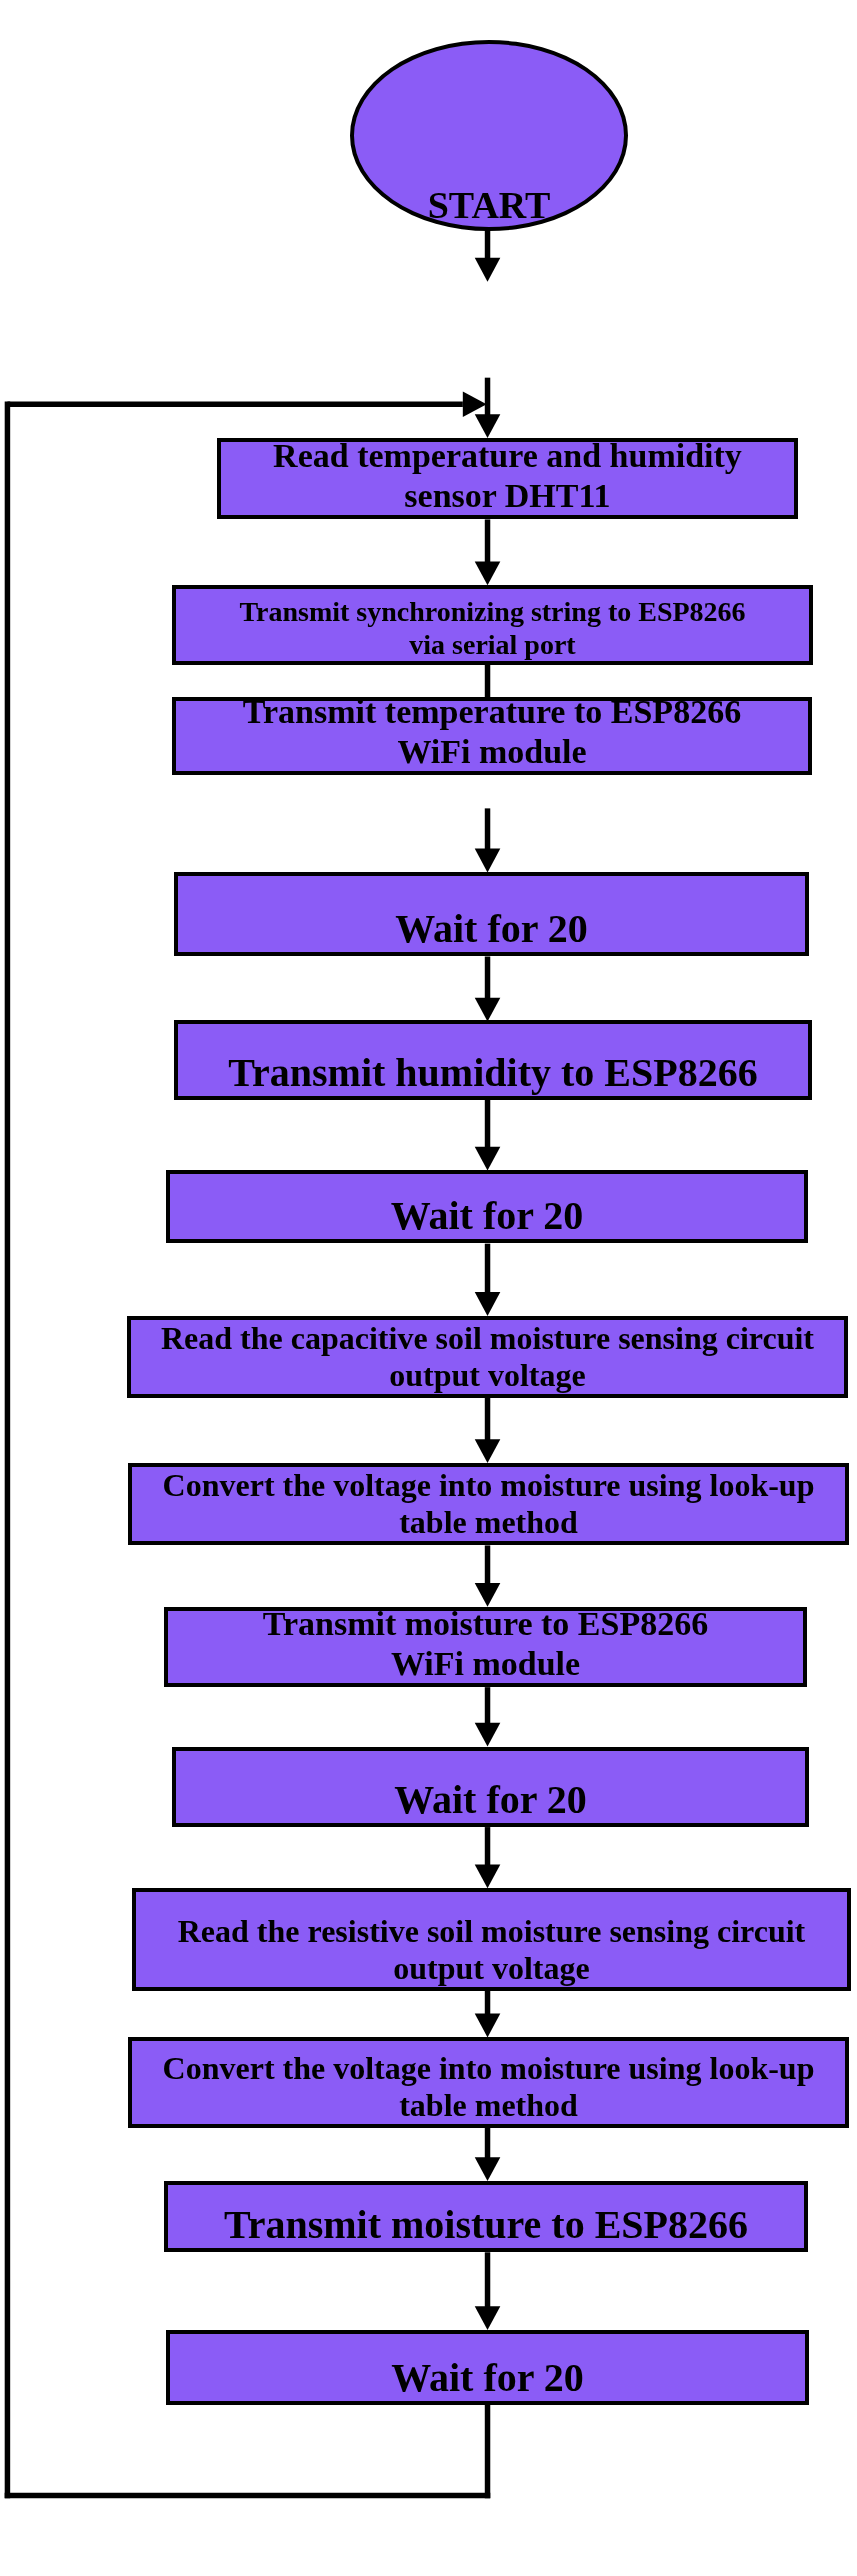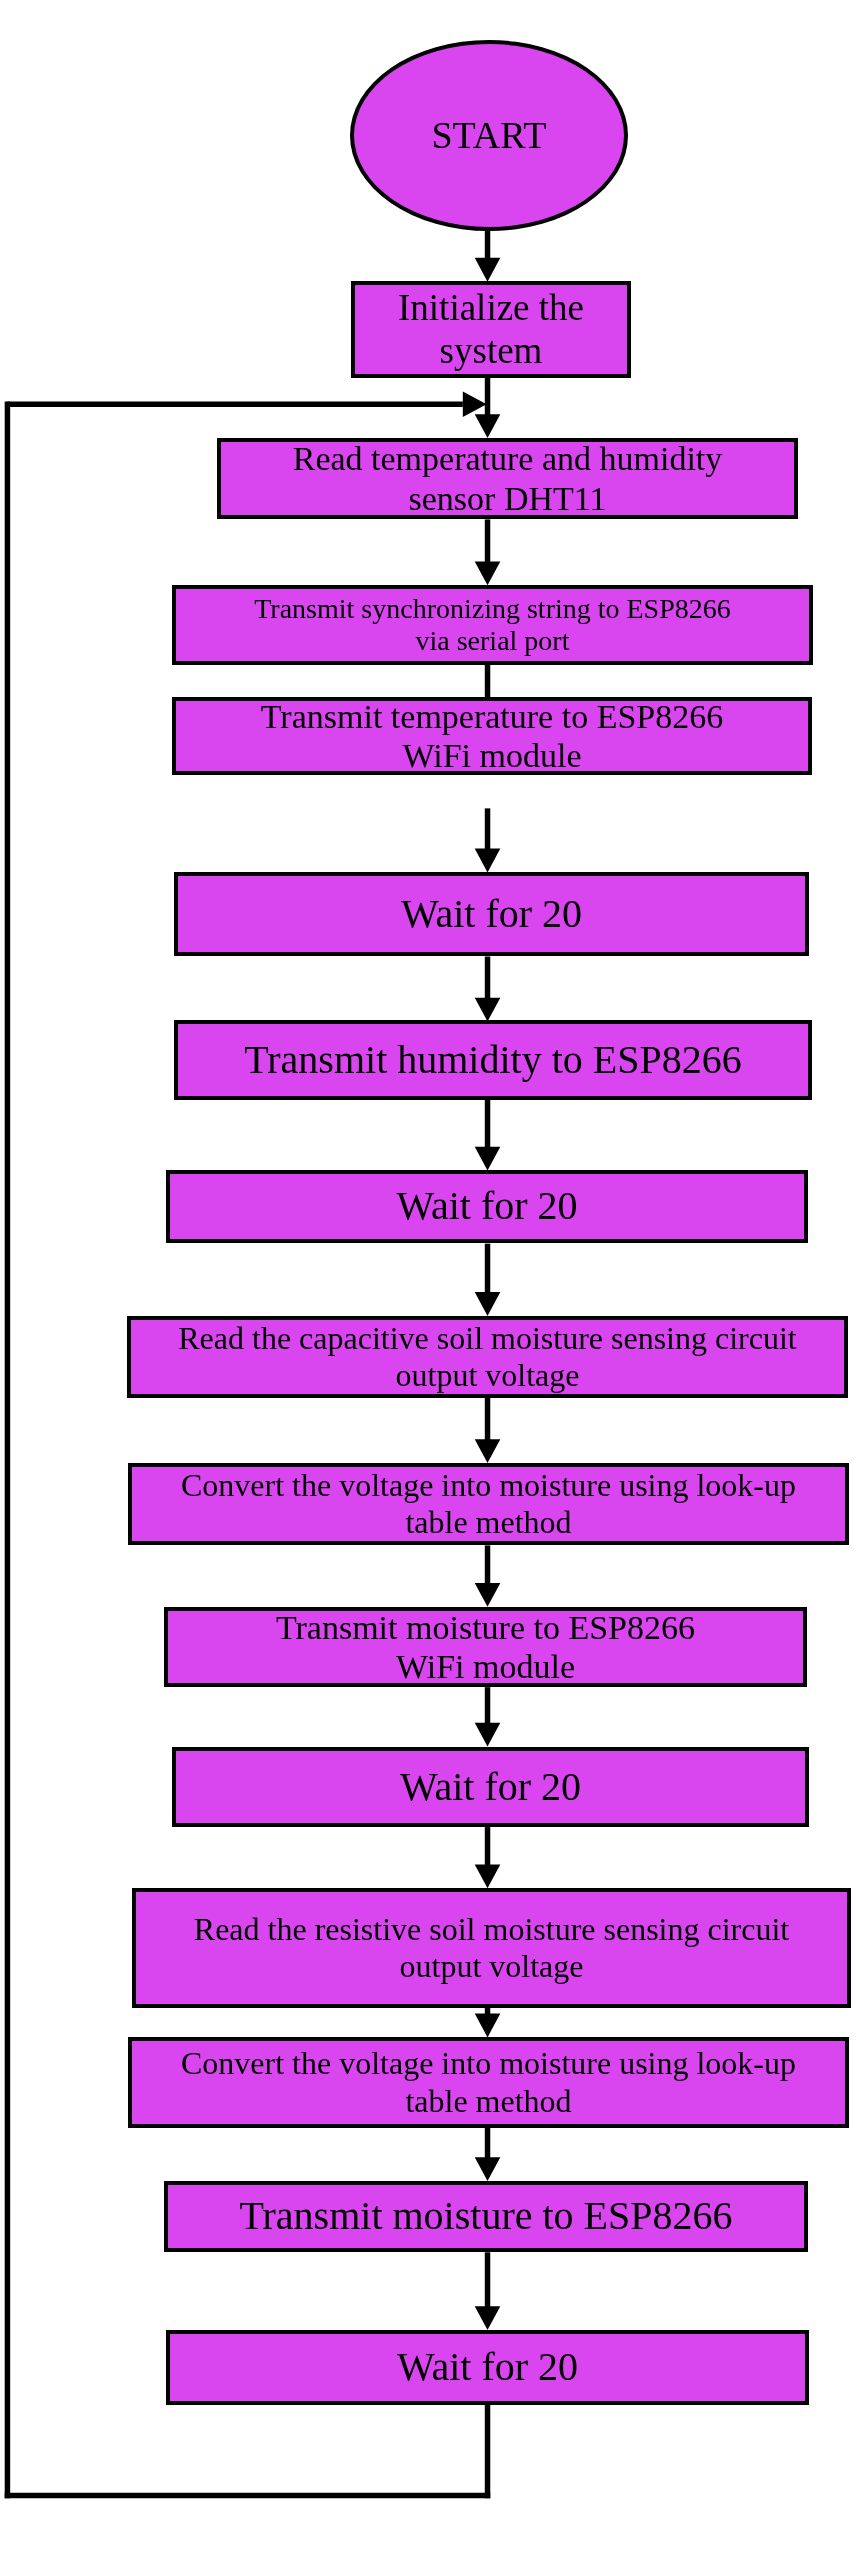--- a/index.html
+++ b/index.html
@@ -11,26 +11,27 @@
     color:#000000;
     overflow:hidden;
   }
   #connectors{
     position:absolute;left:0;top:0;width:858px;height:2576px;
   }
   .node{
     position:absolute;
     box-sizing:border-box;
     border:4.6px solid #000000;
-    background:#d946ef;
-    display:flex;align-items:center;justify-content:center;
+    background:#8b5cf6;
+    display:flex;align-items:flex-end;justify-content:center;
     text-align:center;
     white-space:pre;
     line-height:1.16;
     color:#000000;
+    font-weight:bold;
   }
   .terminator{border-radius:50%;}
 </style>
 </head>
 <body>
 
 <div id="stage">
 
   <svg id="connectors" width="858" height="2576" viewBox="0 0 938 2817" stroke="#000000" fill="#000000">
 
@@ -83,24 +84,20 @@
     <polygon points="519,2359 547,2359 533,2385" stroke="none"></polygon>
 
     <line x1="533" y1="2463" x2="533" y2="2524" stroke-width="6"></line>
     <polygon points="519,2522 547,2522 533,2548" stroke="none"></polygon>
   </svg>
 
   <div class="node terminator" style="left:350px;top:40px;width:278px;height:191px;font-size:38px;">
     <span>START</span>
   </div>
 
-  <div class="node" style="left:351px;top:281px;width:280px;height:97px;font-size:37px;">
-    <span>Initialize the
-system</span>
-  </div>
 
   <div class="node" style="left:217px;top:438px;width:581px;height:81px;font-size:34px;">
     <span>Read temperature and humidity
 sensor DHT11</span>
   </div>
 
   <div class="node" style="left:172px;top:585px;width:641px;height:80px;font-size:28px;">
     <span>Transmit synchronizing string to ESP8266
 via serial port</span>
   </div>
@@ -134,21 +131,21 @@
 
   <div class="node" style="left:164px;top:1607px;width:643px;height:80px;font-size:34px;">
     <span>Transmit moisture to ESP8266
 WiFi module</span>
   </div>
 
   <div class="node" style="left:172px;top:1747px;width:637px;height:80px;font-size:40px;">
     <span>Wait for 20</span>
   </div>
 
-  <div class="node" style="left:132px;top:1888px;width:719px;height:120px;font-size:32px;">
+  <div class="node" style="left:132px;top:1888px;width:719px;height:103px;font-size:32px;">
     <span>Read the resistive soil moisture sensing circuit
 output voltage</span>
   </div>
 
   <div class="node" style="left:128px;top:2037px;width:721px;height:91px;font-size:32px;">
     <span>Convert the voltage into moisture using look-up
 table method</span>
   </div>
 
   <div class="node" style="left:164px;top:2181px;width:644px;height:71px;font-size:40px;">

